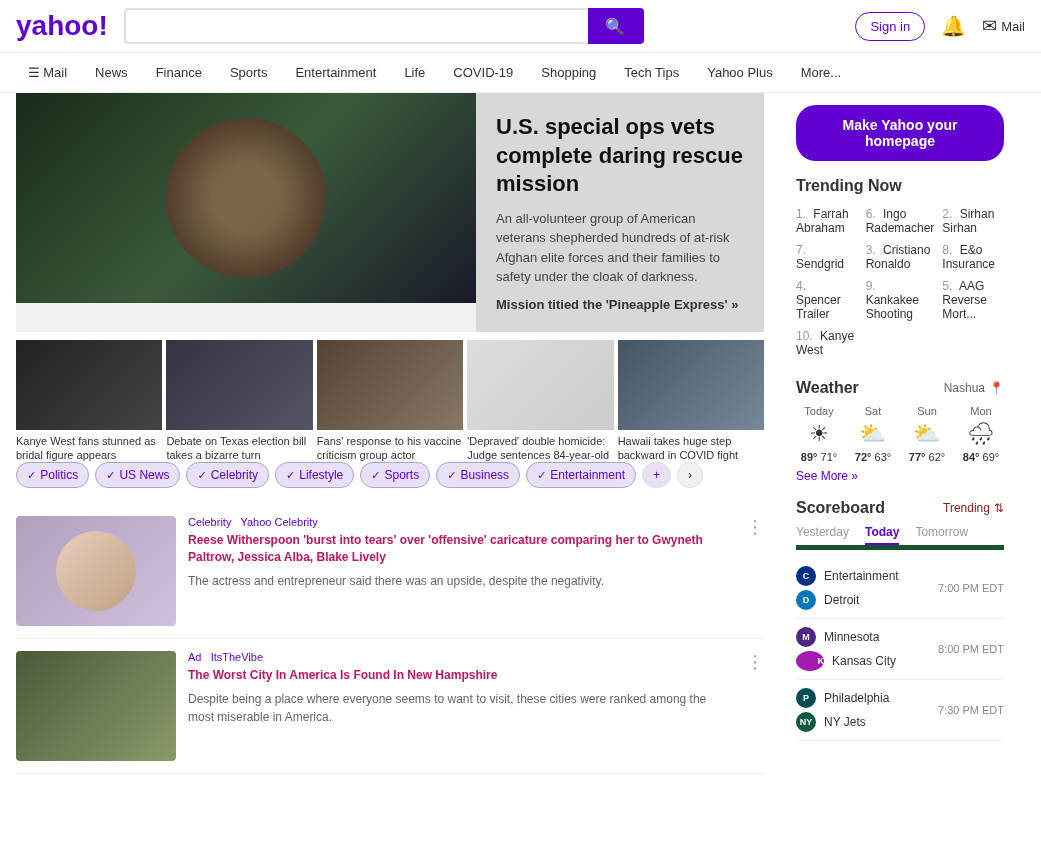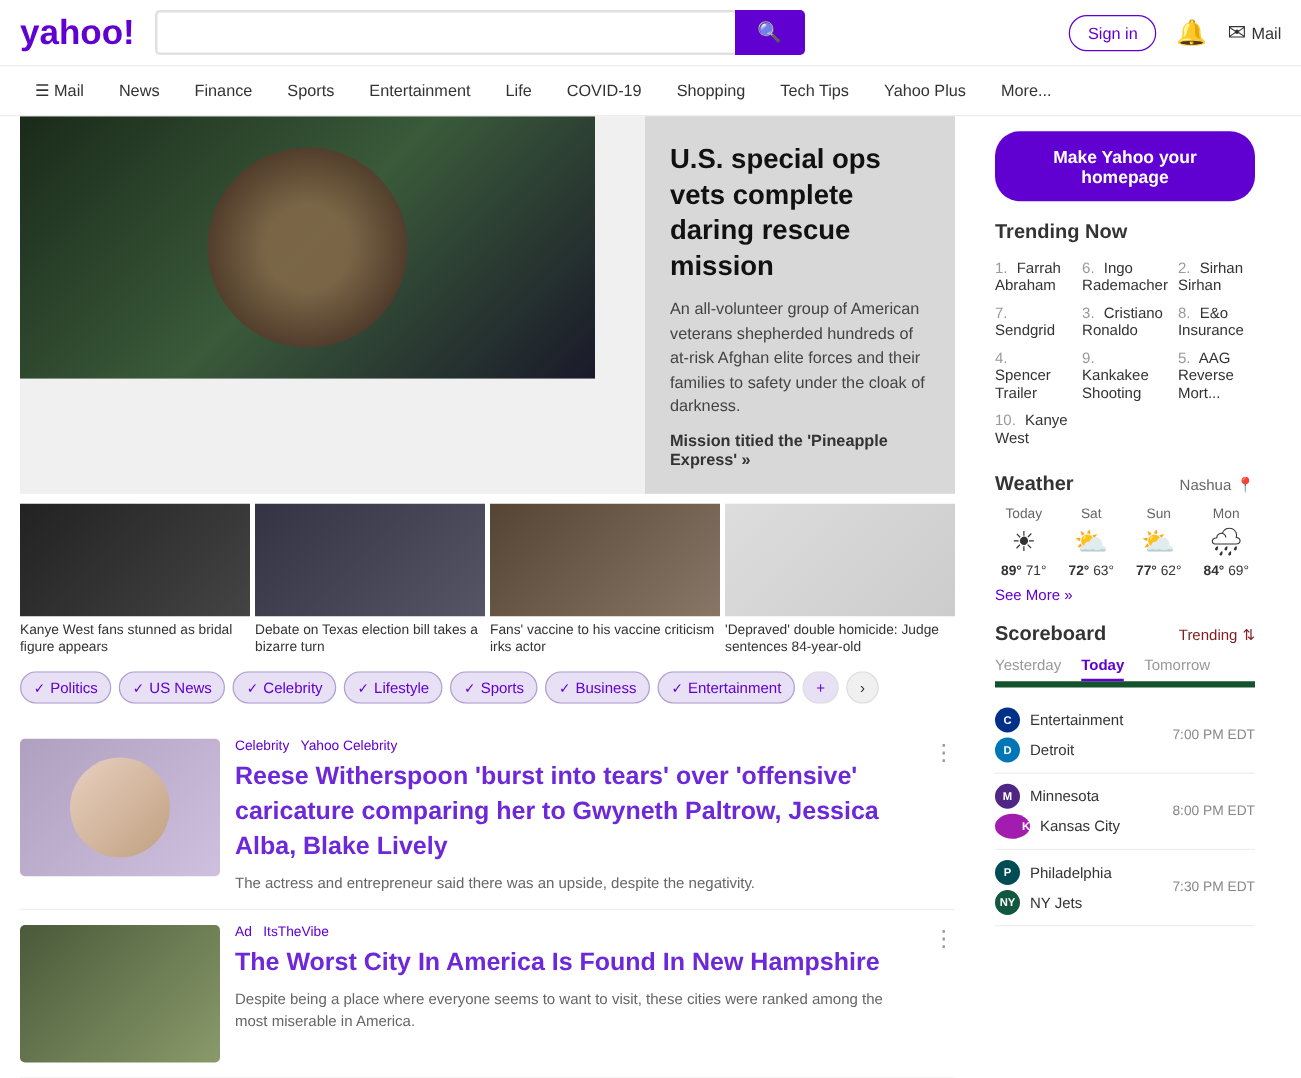--- a/index.html
+++ b/index.html
@@ -31,31 +31,31 @@
     .make-yahoo-btn { background: #6001d2; color: white; border: none; border-radius: 20px; padding: 12px 20px; width: 100%; cursor: pointer; font-size: 14px; font-weight: bold; margin-bottom: 16px; }
 
     
     .trending-section { margin-bottom: 20px; }
     .trending-title { font-size: 16px; font-weight: bold; margin-bottom: 10px; }
     .trending-grid { display: grid; grid-template-columns: 1fr 1fr 1fr; gap: 4px 8px; }
     .trending-item { font-size: 12px; color: #333; cursor: pointer; padding: 2px 0; }
     .trending-num { color: #999; margin-right: 4px; }
 
     
-    .hero { display: flex; margin-bottom: 8px; background: #f0f0f0; gap: 40px; }
+    .hero { display: flex; margin-bottom: 8px; background: #f0f0f0; }
     .hero-img { width: 460px; height: 210px; background: #2a3a2a; flex-shrink: 0; overflow: hidden; }
     .hero-img-inner { width: 100%; height: 100%; background: linear-gradient(135deg, #1a2a1a 0%, #3a5a3a 50%, #1a1a2a 100%); display: flex; align-items: center; justify-content: center; }
     .hero-face { width: 160px; height: 160px; border-radius: 50%; background: radial-gradient(circle, #8a6a4a 30%, #5a3a2a 70%); opacity: 0.8; }
     .hero-text { flex: 1; padding: 20px 20px; background: #d8d8d8; display: flex; flex-direction: column; justify-content: center; }
     .hero-title { font-size: 22px; font-weight: bold; color: #111; line-height: 1.3; margin-bottom: 10px; }
     .hero-desc { font-size: 13px; color: #444; line-height: 1.5; margin-bottom: 10px; }
     .hero-link { font-size: 13px; font-weight: bold; color: #333; cursor: pointer; }
 
     
-    .thumbs-row { display: flex; gap: 4px; margin-bottom: 12px; }
+    .thumbs-row { display: flex; gap: 4px; }
     .thumb-item { flex: 1; cursor: pointer; }
     .thumb-img { width: 100%; height: 90px; background: #888; overflow: hidden; margin-bottom: 4px; }
     .thumb-img-1 { background: linear-gradient(135deg, #222 0%, #444 100%); }
     .thumb-img-2 { background: linear-gradient(135deg, #334 0%, #556 100%); }
     .thumb-img-3 { background: linear-gradient(135deg, #543 0%, #876 100%); }
     .thumb-img-4 { background: linear-gradient(135deg, #ddd 0%, #ccc 100%); }
     .thumb-img-5 { background: linear-gradient(135deg, #456 0%, #789 100%); }
     .thumb-caption { font-size: 11px; color: #333; line-height: 1.3; }
 
     
@@ -64,21 +64,21 @@
     .pill.active { background: #e8e0f5; border-color: #b0a0d0; color: #6001d2; }
     .pill-check { color: #6001d2; font-size: 11px; }
     .pill-arrow { background: #f0f0f0; border: 1px solid #ddd; border-radius: 50%; width: 26px; height: 26px; display: flex; align-items: center; justify-content: center; cursor: pointer; font-size: 12px; }
 
     
     .article-card { display: flex; gap: 12px; padding: 12px 0; border-bottom: 1px solid #eee; align-items: flex-start; }
     .article-thumb { width: 160px; height: 110px; flex-shrink: 0; border-radius: 4px; overflow: hidden; }
     .article-thumb-1 { background: linear-gradient(135deg, #3a5a8a 0%, #5a7aaa 100%); }
     .article-meta { font-size: 11px; color: #888; margin-bottom: 4px; }
     .article-meta span { color: #6001d2; cursor: pointer; }
-    .article-title { font-size: 20px; font-weight: bold; color: #6d28d9; line-height: 1.4; margin-bottom: 6px; cursor: pointer; }
+    .article-title { font-size: 12px; font-weight: bold; color: #be185d; line-height: 1.4; margin-bottom: 6px; cursor: pointer; }
     .article-desc { font-size: 12px; color: #666; line-height: 1.5; }
     .article-options { margin-left: auto; color: #999; cursor: pointer; font-size: 18px; }
     .ad-label { font-size: 11px; color: #999; }
 
     
     .weather-section { margin-bottom: 16px; }
     .weather-header { display: flex; justify-content: space-between; align-items: center; margin-bottom: 8px; }
     .weather-title { font-size: 16px; font-weight: bold; }
     .weather-location { font-size: 12px; color: #666; display: flex; align-items: center; gap: 4px; }
     .location-pin { color: #e74c3c; }
@@ -165,25 +165,29 @@
       <div class="thumb-item">
         <div class="thumb-img thumb-img-1"></div>
         <div class="thumb-caption">Kanye West fans stunned as bridal figure appears</div>
       </div>
       <div class="thumb-item">
         <div class="thumb-img thumb-img-2"></div>
         <div class="thumb-caption">Debate on Texas election bill takes a bizarre turn</div>
       </div>
       <div class="thumb-item">
         <div class="thumb-img thumb-img-3"></div>
-        <div class="thumb-caption">Fans' vaccine to his vaccine criticism irks actor</div>
+        <div class="thumb-caption">Fans' response to his vaccine criticism group actor</div>
       </div>
       <div class="thumb-item">
         <div class="thumb-img thumb-img-4"></div>
         <div class="thumb-caption">'Depraved' double homicide: Judge sentences 84-year-old</div>
+      </div>
+      <div class="thumb-item">
+        <div class="thumb-img thumb-img-5"></div>
+        <div class="thumb-caption">Hawaii takes huge step backward in COVID fight</div>
       </div>
     </div>
 
     <div class="filter-pills">
       <div class="pill active">
         <span class="pill-check">✓</span>
         <span>Politics</span>
       </div>
       <div class="pill active">
         <span class="pill-check">✓</span>

